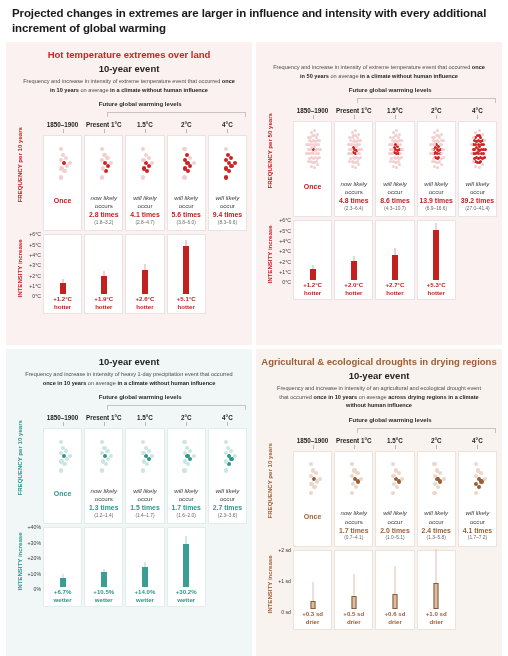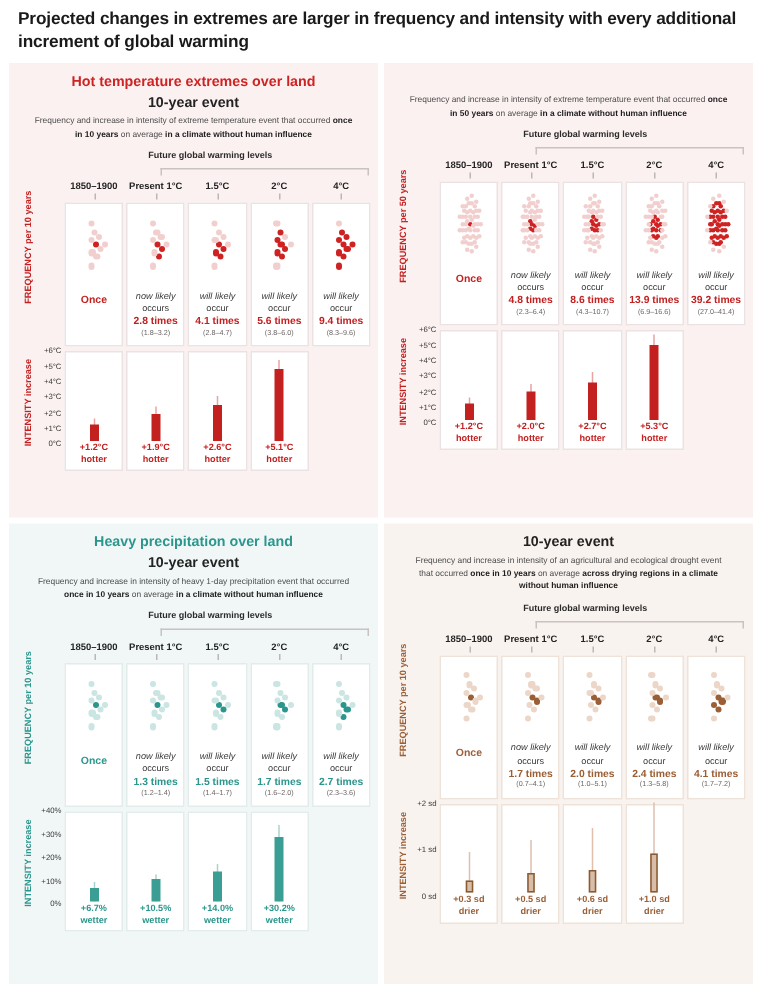--- a/index.html
+++ b/index.html
@@ -114,21 +114,21 @@
   .dro .int-label{ color:#9b5e35; }
   .yaxis{ position:relative; height:80px; }
   .ytick{ position:absolute; right:1px; font-size:5.2px; color:#3a3a3a; transform:translateY(-50%); white-space:nowrap;}
   .ylab-hot{ color:#c32020; }
   .ylab-prec{ color:#2b968d; }
   .ylab-dro{ color:#9b5e35; }
 </style>
 </head>
 <body>
 
-<div class="page-title">Projected changes in extremes are larger in frequency and intensity with every additional increment of global warming</div>
+<div class="page-title">Projected changes in extremes are larger in influence and intensity with every additional increment of global warming</div>
 
 <div class="grid" id="grid">
     <div class="panel hot">
       <div class="panel-supertitle">Hot temperature extremes over land</div>
       <div class="sub-title">10-year event</div>
       <div class="sub-desc">Frequency and increase in intensity of extreme temperature event that occurred <b>once in 10 years</b> on average <b>in a climate without human influence</b></div>
       <div class="fgwl-wrap">
         <div class="fgwl-label">Future global warming levels</div>
         <div class="fgwl-bracket"></div>
       </div>
@@ -687,21 +687,20 @@
             <div class="gridline" style="top:51.66666666666667px;"></div>
             <div class="gridline" style="top:62px;"></div>
             <div class="whisk" style="bottom:0px;height:57.3030303030303px;background:#e8a3a3;"></div>
             <div class="bar" style="bottom:0px;height:49.78787878787879px;width:6px;background:#c32020;"></div>
           </div>
           <div class="int-label">+5.3°C<br>hotter</div>
         </div>
       </div>
     </div>
     <div class="panel prec">
-      <div class="panel-supertitle">Heavy precipitation over land</div>
       <div class="sub-title">10-year event</div>
       <div class="sub-desc">Frequency and increase in intensity of heavy 1-day precipitation event that occurred <b>once in 10 years</b> on average <b>in a climate without human influence</b></div>
       <div class="fgwl-wrap">
         <div class="fgwl-label">Future global warming levels</div>
         <div class="fgwl-bracket"></div>
       </div>
       <div class="cols" style="grid-template-columns: 30px 1fr 1fr 1fr 1fr 1fr;">
         <div></div>
         <div class="colhead">1850–1900</div>
         <div class="colhead">Present 1°C</div>
@@ -862,20 +861,21 @@
             <div class="gridline" style="top:46.5px;"></div>
             <div class="gridline" style="top:62px;"></div>
             <div class="whisk" style="bottom:0px;height:50.727272727272734px;background:#a8d4cf;"></div>
             <div class="bar" style="bottom:0px;height:42.554545454545455px;width:6px;background:#3a9e95;"></div>
           </div>
           <div class="int-label">+30.2%<br>wetter</div>
         </div>
       </div>
     </div>
     <div class="panel dro">
+      <div class="panel-supertitle">Agricultural &amp; ecological droughts in drying regions</div>
       <div class="sub-title">10-year event</div>
       <div class="sub-desc">Frequency and increase in intensity of an agricultural and ecological drought event that occurred <b>once in 10 years</b> on average <b>across drying regions in a climate without human influence</b></div>
       <div class="fgwl-wrap">
         <div class="fgwl-label">Future global warming levels</div>
         <div class="fgwl-bracket"></div>
       </div>
       <div class="cols" style="grid-template-columns: 30px 1fr 1fr 1fr 1fr 1fr;">
         <div></div>
         <div class="colhead">1850–1900</div>
         <div class="colhead">Present 1°C</div>

